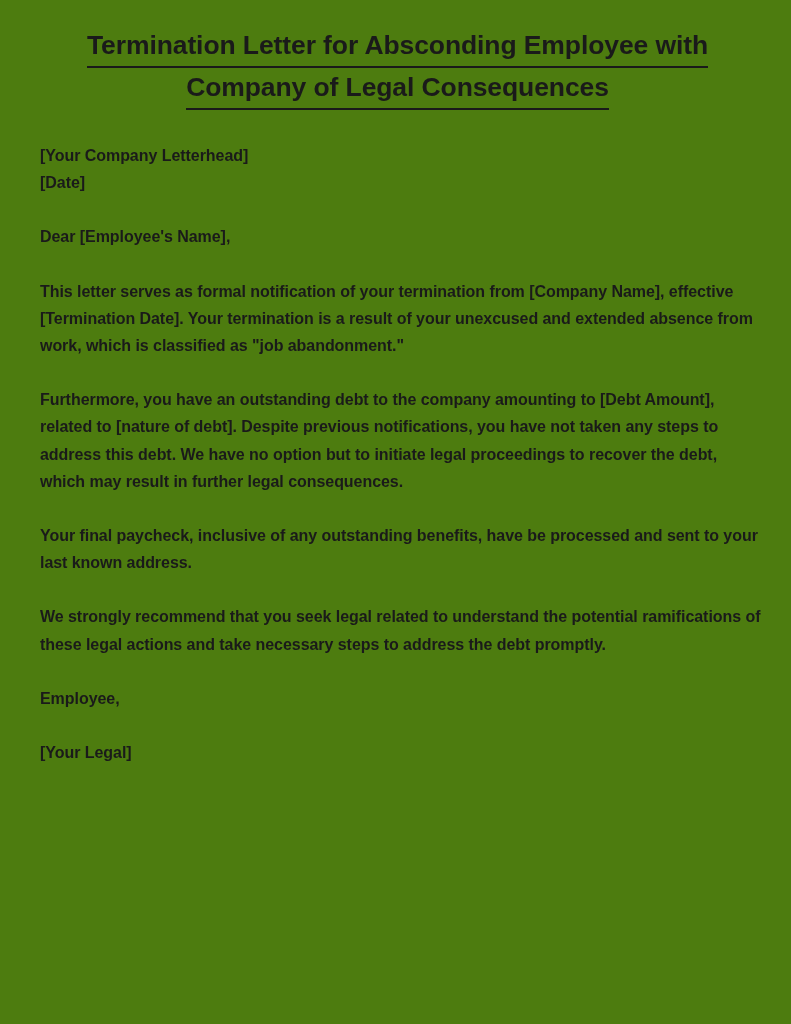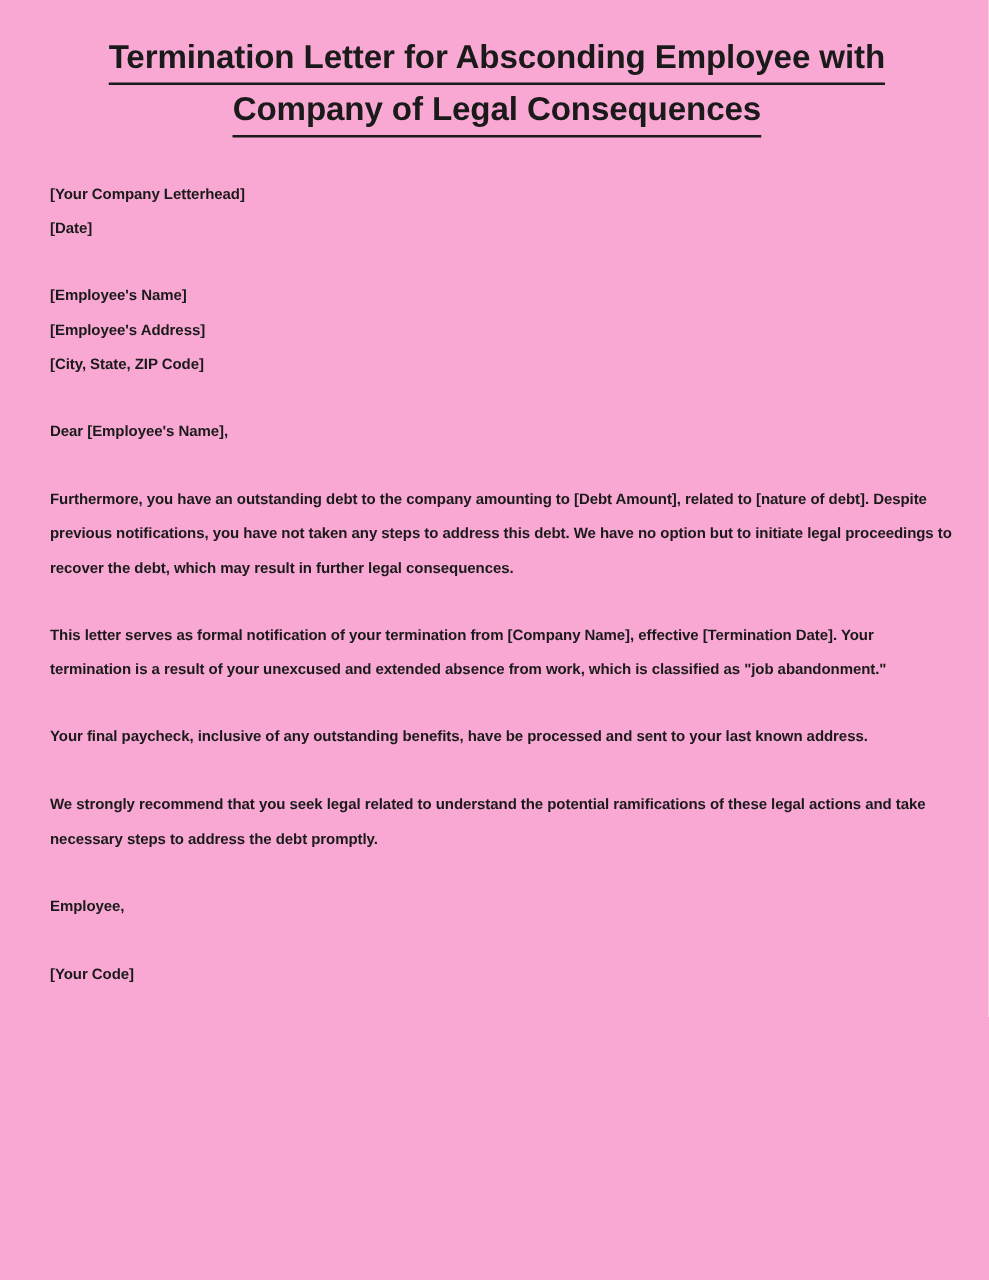--- a/index.html
+++ b/index.html
@@ -13,41 +13,41 @@
     height: 1024px;
     overflow: hidden;
     font-family: "Liberation Sans", sans-serif;
     color: #1a1a1a;
     -webkit-font-smoothing: antialiased;
   }
   .page {
     position: relative;
     width: 791px;
     height: 1024px;
-    background: #f9a8d4;
+    background: #4d7c0f;
     box-sizing: border-box;
     padding: 26px 26px 0 40px;
   }
   .doc-title {
     font-size: 26.5px;
     font-weight: bold;
     line-height: 39px;
     text-align: center;
     margin: 0 0 0 0;
     padding: 0 10px 0 0;
     letter-spacing: -0.1px;
   }
   .doc-title .tline {
     display: inline-block;
     border-bottom: 2.6px solid #1a1a1a;
     padding-bottom: 1px;
   }
   .body-block {
     margin-top: 32px;
-    font-size: 12px;
+    font-size: 16px;
     font-weight: bold;
     line-height: 27.2px;
     letter-spacing: -0.05px;
     max-width: 728px;
   }
   .para {
     margin: 0 0 27px 0;
   }
   .para:last-child {
     margin-bottom: 0;
@@ -69,36 +69,31 @@
     <span class="tline">Company of Legal Consequences</span>
   </h1>
 
   <div class="body-block">
 
     <div class="para">
       <span class="ln">[Your Company Letterhead]</span>
       <span class="ln">[Date]</span>
     </div>
 
-    <div class="para">
-      <span class="ln">[Employee's Name]</span>
-      <span class="ln">[Employee's Address]</span>
-      <span class="ln">[City, State, ZIP Code]</span>
-    </div>
 
     <div class="para">Dear [Employee's Name],</div>
 
+    <div class="para flow">This letter serves as formal notification of your termination from [Company Name], effective [Termination Date]. Your termination is a result of your unexcused and extended absence from work, which is classified as "job abandonment."</div>
+
     <div class="para flow">Furthermore, you have an outstanding debt to the company amounting to [Debt Amount], related to [nature of debt]. Despite previous notifications, you have not taken any steps to address this debt. We have no option but to initiate legal proceedings to recover the debt, which may result in further legal consequences.</div>
-
-    <div class="para flow">This letter serves as formal notification of your termination from [Company Name], effective [Termination Date]. Your termination is a result of your unexcused and extended absence from work, which is classified as "job abandonment."</div>
 
     <div class="para flow">Your final paycheck, inclusive of any outstanding benefits, have be processed and sent to your last known address.</div>
 
     <div class="para flow">We strongly recommend that you seek legal related to understand the potential ramifications of these legal actions and take necessary steps to address the debt promptly.</div>
 
     <div class="para">Employee,</div>
 
     <div class="para">
-      <span class="ln">[Your Code]</span>
+      <span class="ln">[Your Legal]</span>
     </div>
 
   </div>
 </div>
 
 </body></html>

